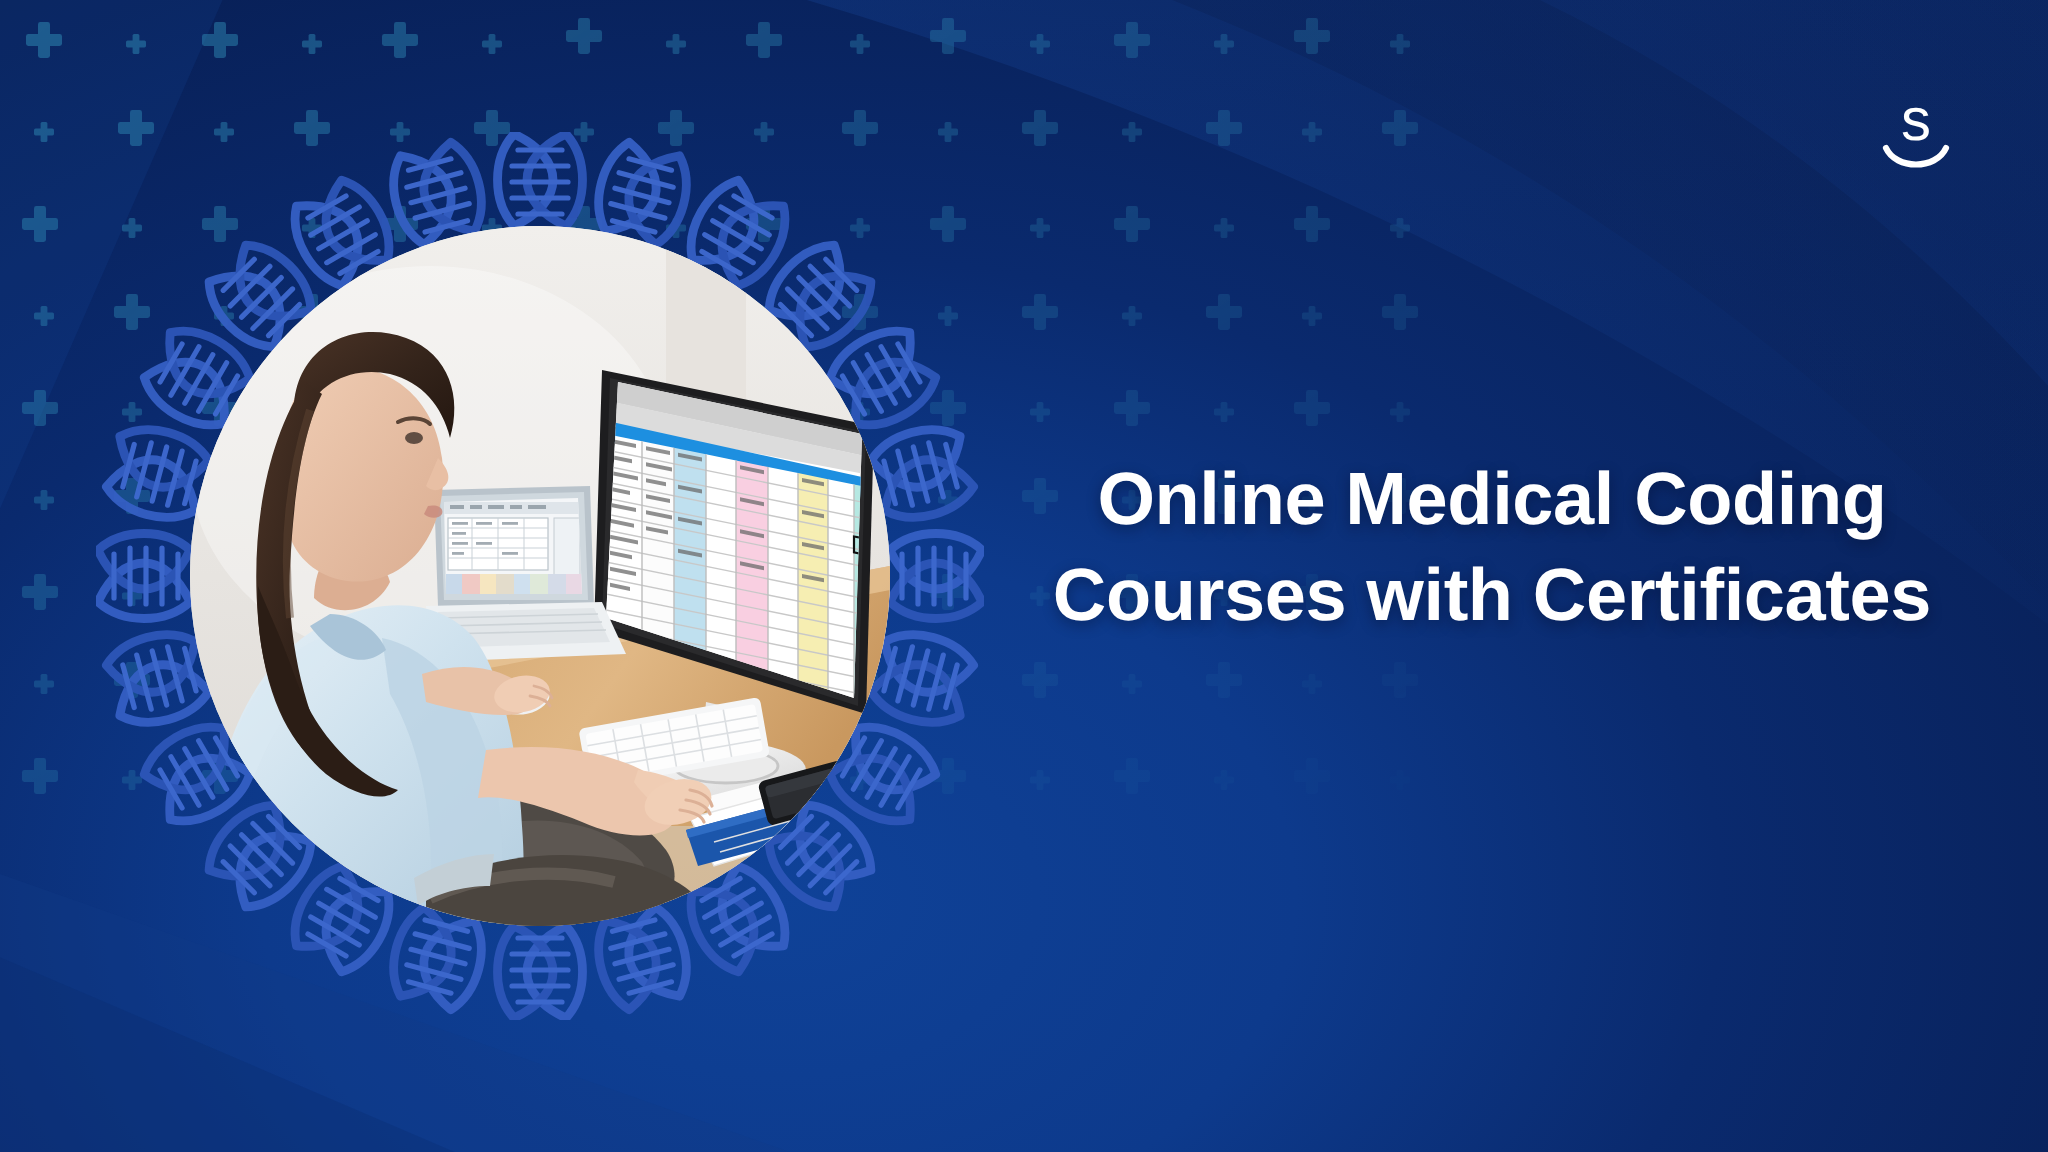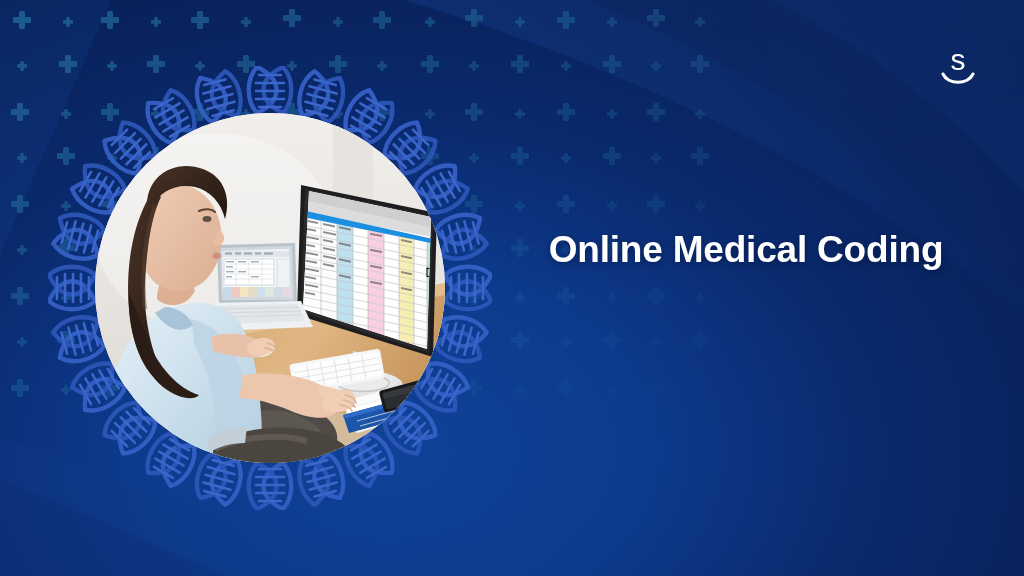--- a/index.html
+++ b/index.html
@@ -615,20 +615,21 @@
           <path d="M 118,330 C 150,314 192,310 226,320 C 250,328 262,342 262,350 L 118,350 Z" fill="#4b453f"></path>
           <path d="M 120,336 C 146,324 182,320 212,328" stroke="#6a635b" stroke-width="6" fill="none" opacity=".7"></path>
           <path d="M 112,326 C 126,318 140,314 152,314 L 150,330 C 136,330 122,334 114,340 Z" fill="#c3cfd6"></path>
         </g>
       </svg>
     </div>
   </div>
 
   <div id="headline">
     <span class="hl-line">Online Medical Coding</span>
+    <span class="hl-line">Courses with Certificates</span>
   </div>
 
   <div id="logo">
     <svg viewBox="0 0 52 52">
       <text x="26" y="30" text-anchor="middle" font-family="Liberation Sans, DejaVu Sans, sans-serif" font-size="30" font-weight="500" fill="#ffffff">s</text>
       <path d="M 11,34 C 16,45 36,45 41,34" stroke="#ffffff" stroke-width="3.1" fill="none" stroke-linecap="round"></path>
     </svg>
   </div>
 
 </div>

